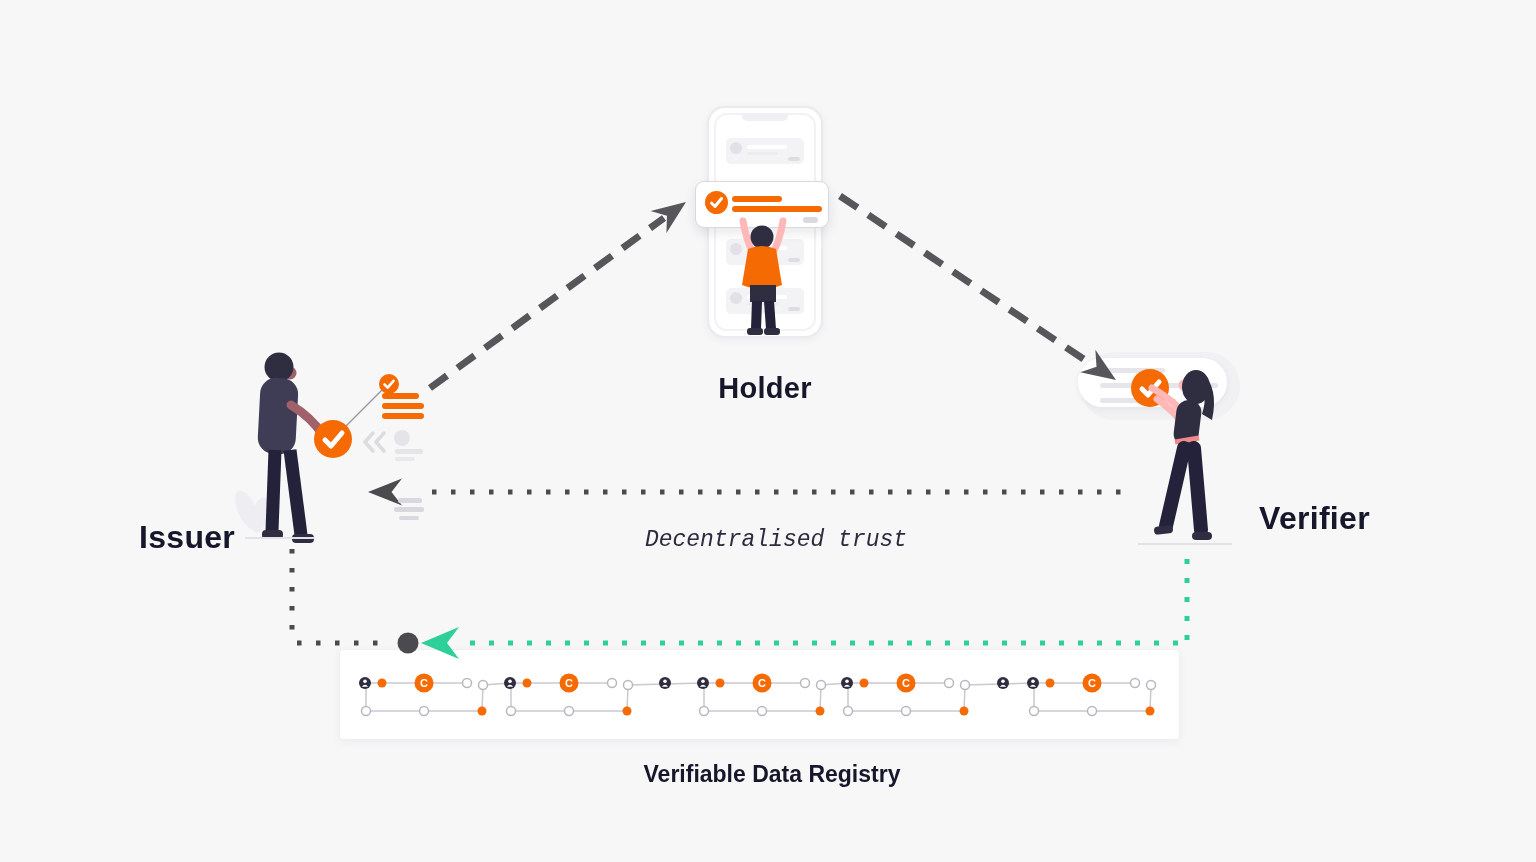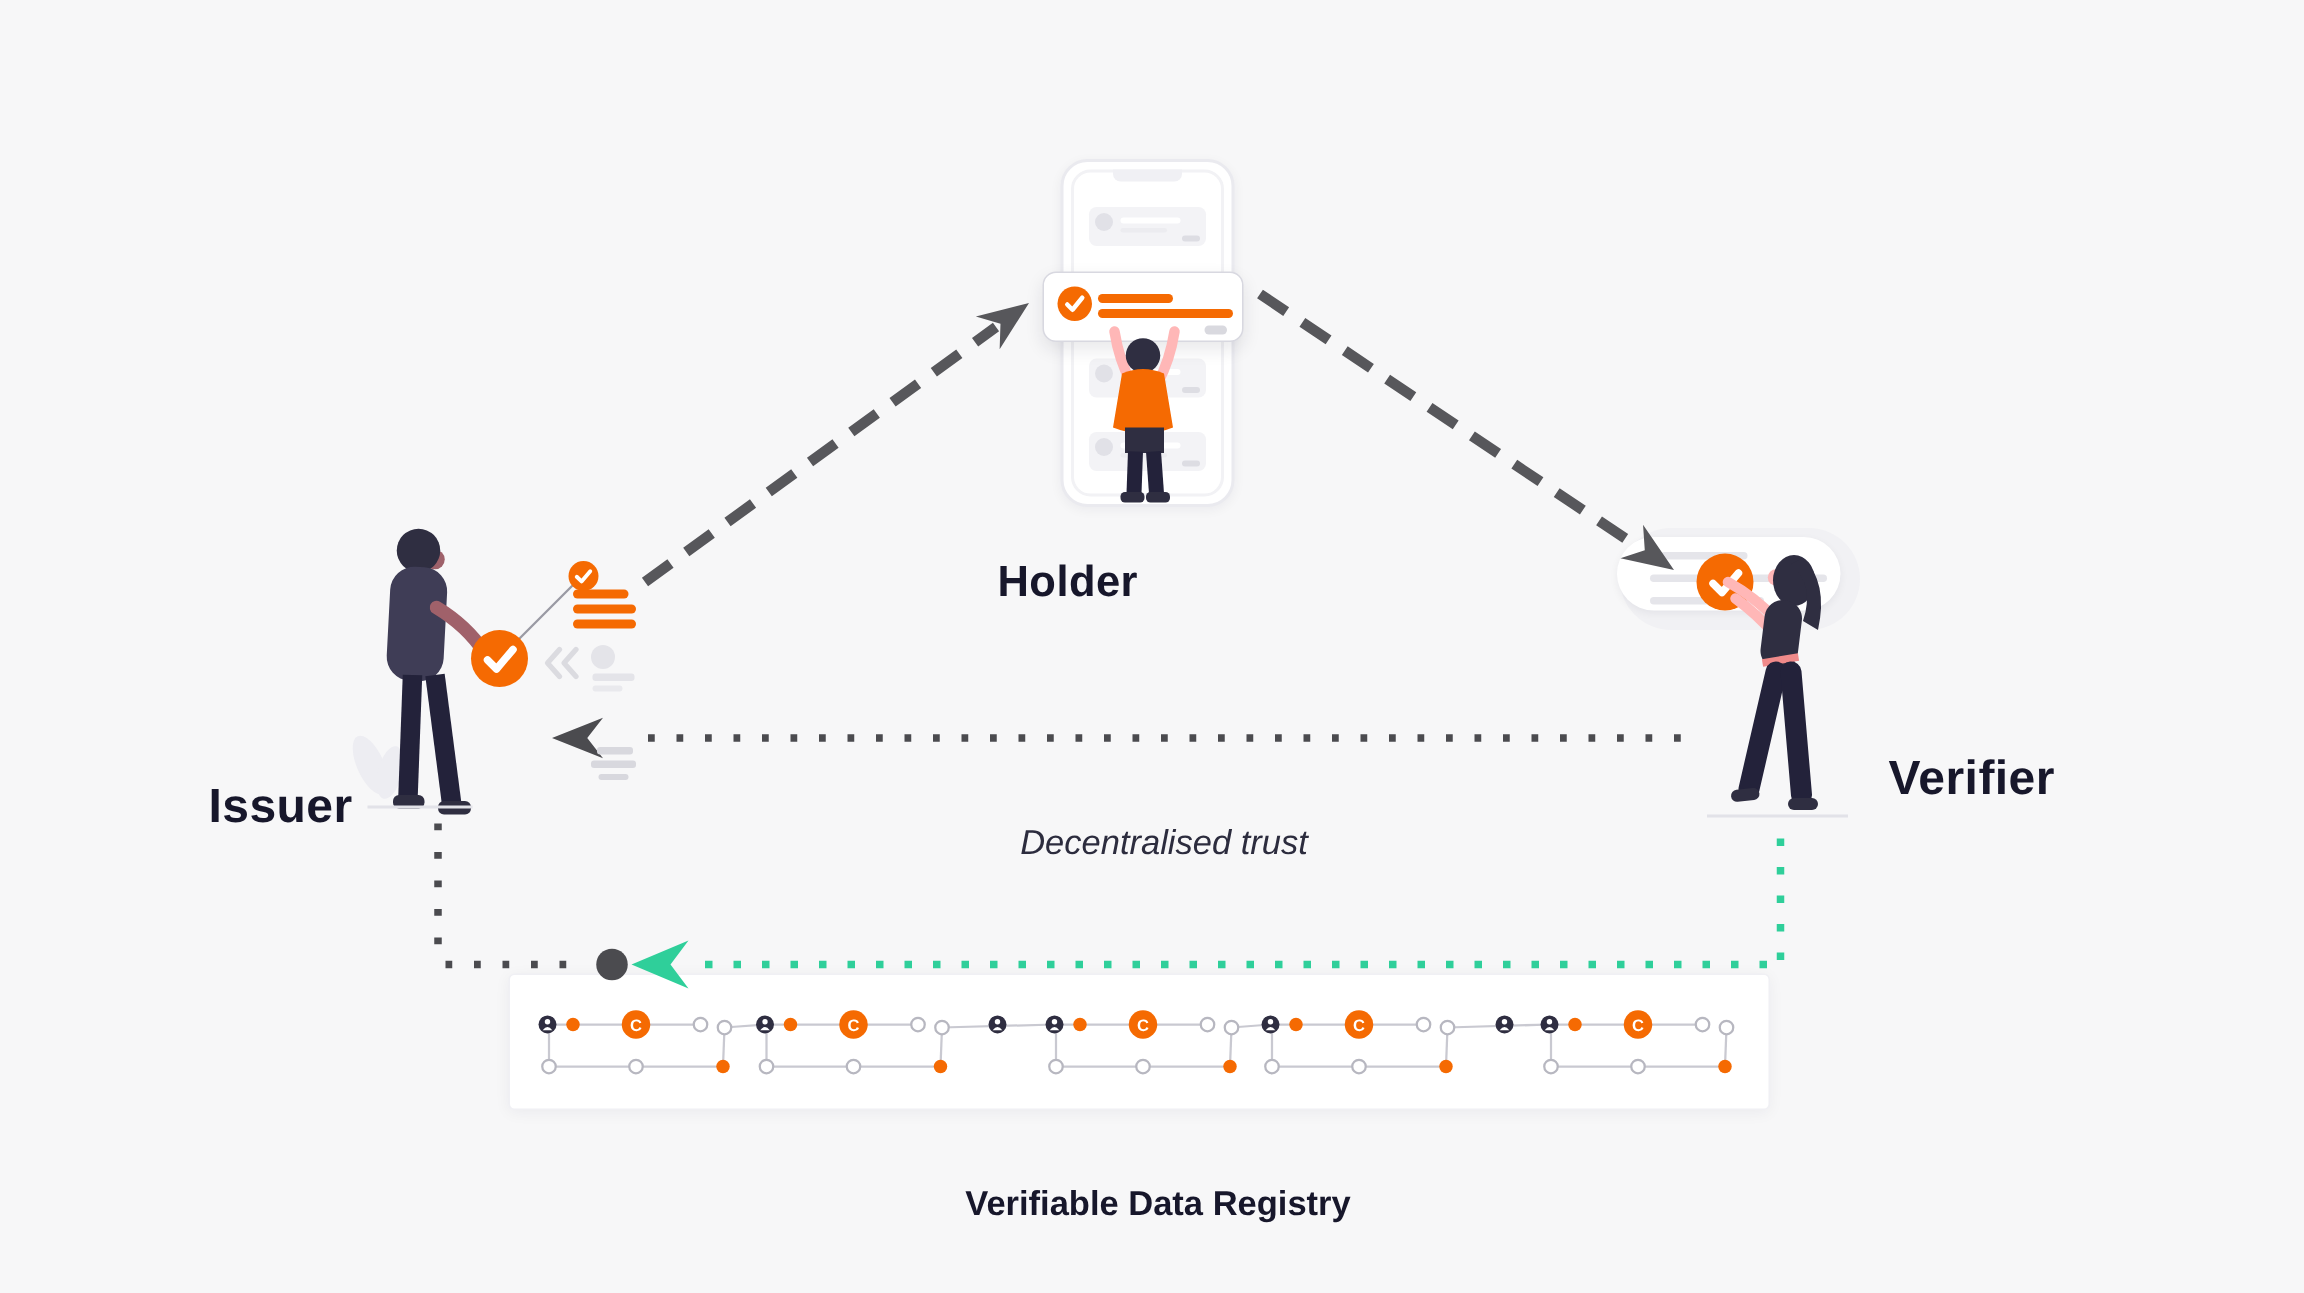--- a/index.html
+++ b/index.html
@@ -11,26 +11,26 @@
   #canvas *{box-sizing:border-box;}
   .abs{position:absolute;}
   svg{display:block;overflow:visible;}
 
   
   .actor-label{
     position:absolute;z-index:8;
     font-weight:700;font-size:32px;color:var(--text,#17172B);letter-spacing:.3px;
   }
   .trust-label{
-    position:absolute;z-index:8;left:576px;top:548px;width:400px;text-align:center;
-    font-style:italic;font-weight:500;font-size:23px;color:#2C2C3E;
+    position:absolute;z-index:8;left:576px;top:527px;width:400px;text-align:center;
+    font-style:italic;font-weight:500;font-size:23px;color:#2C2C3E;font-family:Liberation Mono, monospace;
   }
   .registry-caption{
     position:absolute;z-index:8;left:472px;top:761px;width:600px;text-align:center;
-    color:var(--text,#17172B);font-weight:700;font-size:23px;line-height:27px;margin-top:28px;
+    color:var(--text,#17172B);font-weight:700;font-size:23px;line-height:27px;
   }
 
   
   .phone{
     position:absolute;z-index:2;left:707px;top:106px;width:116px;height:232px;
     background:#fff;border:2px solid #EAEAEF;border-radius:18px;
     box-shadow:0 2px 8px rgba(25,25,50,.05);
   }
   .phone-inner{position:absolute;inset:5px;border:2px solid #F2F2F5;border-radius:13px;}
   .phone-notch{position:absolute;left:33px;top:5px;width:46px;height:8px;background:#F0F0F4;border-radius:0 0 5px 5px;}
@@ -331,20 +331,20 @@
     <path d="M292 549 V638 M297 643 H390" fill="none" stroke="var(--dot-gray,#4B4B4F)" stroke-width="5" stroke-dasharray="4.5 14.5"></path>
     <circle cx="408" cy="643" r="10.5" fill="var(--dot-gray,#4B4B4F)"></circle>
 
     <g>
       <polygon points="0,0 -38,-16 -26,0 -38,16" fill="var(--green,#2FCF9A)" transform="translate(421,643) rotate(180)"></polygon>
       <path d="M470 643 H1184 M1187 640 V547" fill="none" stroke="var(--green,#2FCF9A)" stroke-width="5" stroke-dasharray="5 14"></path>
     </g>
   </svg>
 
   <div class="actor-label" style="left:139px;top:519px;">Issuer</div>
-  <div class="actor-label" style="left:665px;top:372px;width:200px;font-size:29px;">Holder</div>
+  <div class="actor-label" style="left:665px;top:372px;width:200px;text-align:center;font-size:29px;">Holder</div>
   <div class="actor-label" style="left:1259px;top:500px;">Verifier</div>
   <div class="trust-label">Decentralised trust</div>
   <div class="registry-caption">
     <div>Verifiable Data Registry</div>
   </div>
 
 </div>
 
 </body></html>

